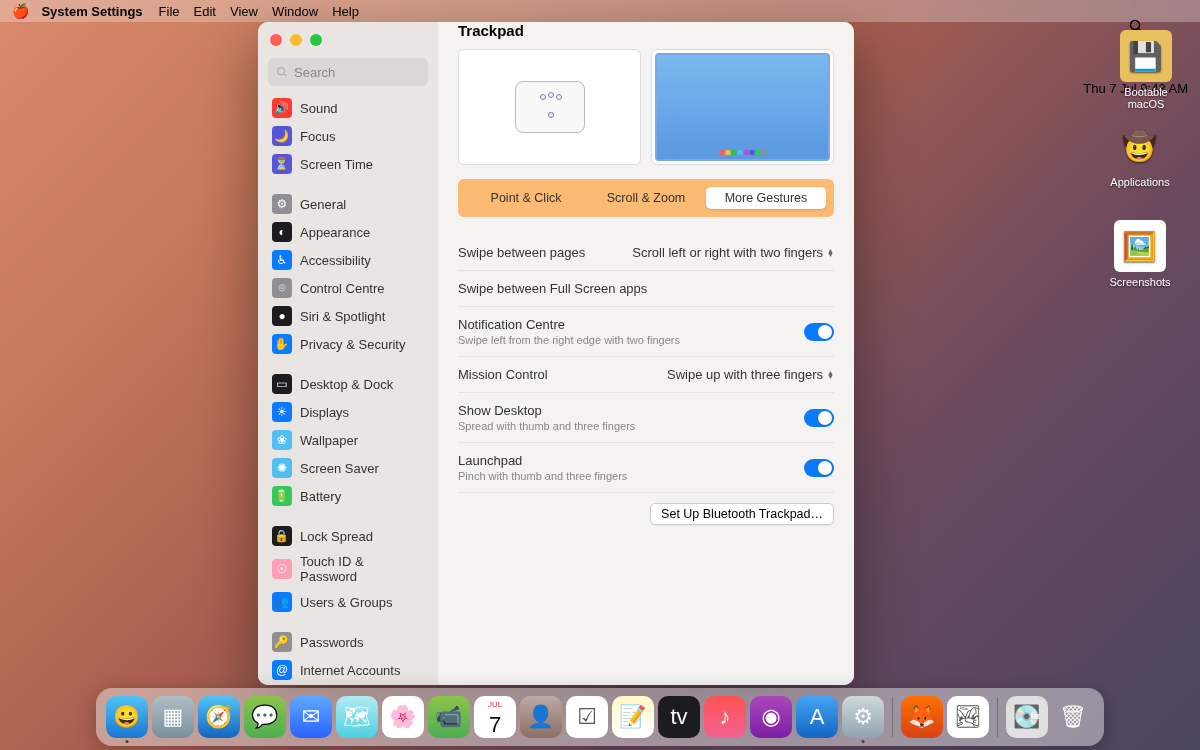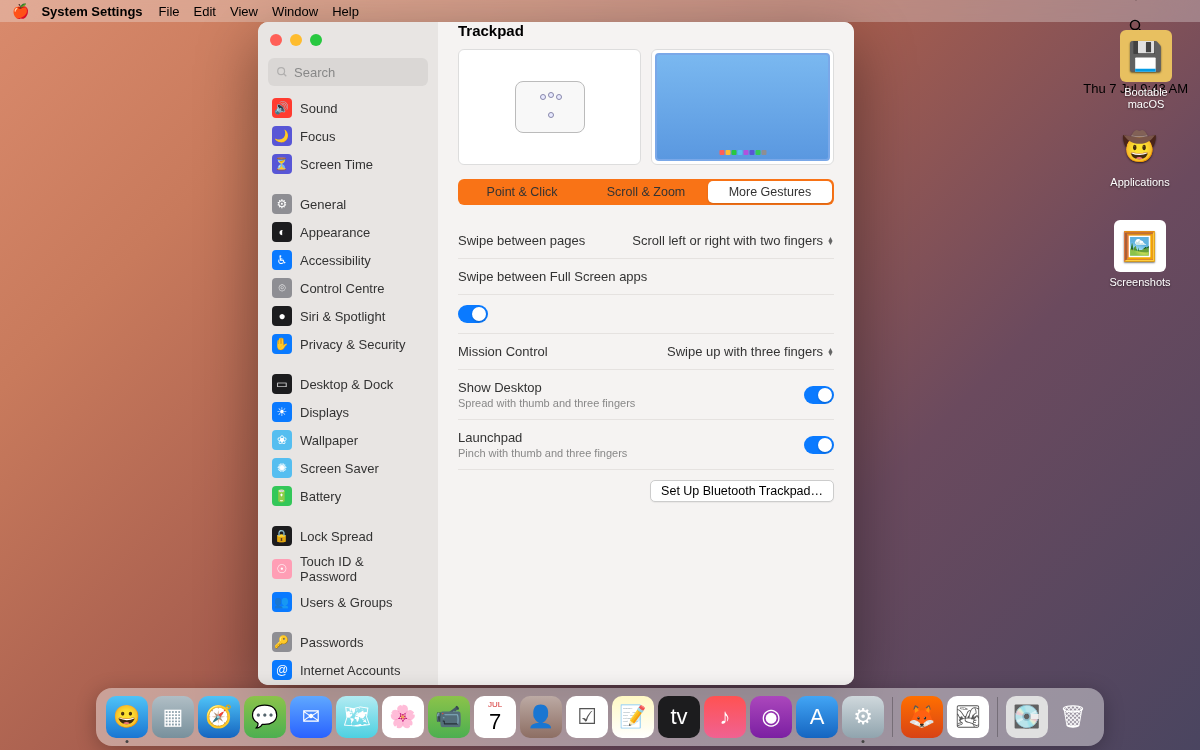--- a/index.html
+++ b/index.html
@@ -35,21 +35,21 @@
 .content-body { flex: 1; padding: 0 20px 16px; overflow-y: auto; font-size: 13px; color: #333; }
 
 .preview-row { display: flex; gap: 10px; height: 116px; margin-bottom: 14px; }
 .preview-box { flex: 1; background: #fff; border: 1px solid #ddd; border-radius: 6px; display: flex; align-items: center; justify-content: center; position: relative; }
 .trackpad-shape { width: 70px; height: 52px; border: 1.5px solid #bbb; border-radius: 8px; position: relative; background: #f8f8f8; }
 .trackpad-shape .dot { position: absolute; width: 6px; height: 6px; border: 1px solid #88a; border-radius: 50%; background: #e8eaff; }
 .screen-shape { position: absolute; inset: 3px; border: 2px solid #7aa8e8; border-radius: 4px; background: linear-gradient(180deg, #7ab8f0 0%, #5a98e0 100%); }
 .mini-dock { position: absolute; bottom: 4px; left: 50%; transform: translateX(-50%); display: flex; gap: 1px; }
 .mini-dock span { width: 5px; height: 5px; border-radius: 1px; }
 
-.tab-control { display: flex; background: #f97316; border-radius: 6px; padding: 2px; margin-bottom: 18px; }
+.tab-control { display: flex; background: #fdba74; border-radius: 6px; padding: 8px; margin-bottom: 18px; }
 .tab-control .tab { flex: 1; text-align: center; padding: 4px 0; font-size: 12.5px; border-radius: 5px; }
 .tab-control .tab.active { background: #fff; box-shadow: 0 1px 2px rgba(0,0,0,0.15); }
 
 .row { display: flex; align-items: center; justify-content: space-between; padding: 10px 0; border-bottom: 1px solid #e5e2e0; }
 .row:last-of-type { border-bottom: none; }
 .row .label { max-width: 200px; }
 .row .sub { font-size: 11px; color: #888; margin-top: 2px; }
 .popup { display: flex; align-items: center; gap: 4px; font-size: 13px; }
 .popup .chev { display: inline-flex; flex-direction: column; line-height: 4px; font-size: 7px; color: #666; }
 .switch { width: 30px; height: 18px; background: #0a7aff; border-radius: 9px; position: relative; }
@@ -259,20 +259,24 @@
         <div class="label">Swipe between pages</div>
         <div class="popup">
           <span>Scroll left or right with two fingers</span>
           <span class="chev">▲<br>▼</span>
         </div>
       </div>
       <div class="row">
         <div class="label">Swipe between Full Screen apps</div>
       </div>
       <div class="row">
+        <div>
+          <div class="label">Notification Centre</div>
+          <div class="sub">Swipe left from the right edge with two fingers</div>
+        </div>
         <div class="switch"></div>
       </div>
       <div class="row">
         <div class="label">Mission Control</div>
         <div class="popup">
           <span>Swipe up with three fingers</span>
           <span class="chev">▲<br>▼</span>
         </div>
       </div>
       <div class="row">
@@ -299,21 +303,21 @@
 
 <div class="dock" id="dock">
     <div class="dock-icon running" style="background: linear-gradient(rgb(79, 195, 247), rgb(25, 118, 210)); color: rgb(255, 255, 255);">😀</div>
     <div class="dock-icon" style="background: linear-gradient(rgb(176, 190, 197), rgb(120, 144, 156)); color: rgb(255, 255, 255);">▦</div>
     <div class="dock-icon" style="background: linear-gradient(rgb(79, 195, 247), rgb(21, 101, 192)); color: rgb(255, 255, 255);">🧭</div>
     <div class="dock-icon" style="background: linear-gradient(rgb(139, 195, 74), rgb(76, 175, 80)); color: rgb(255, 255, 255);">💬</div>
     <div class="dock-icon" style="background: linear-gradient(rgb(95, 168, 255), rgb(41, 98, 255)); color: rgb(255, 255, 255);">✉︎</div>
     <div class="dock-icon" style="background: linear-gradient(rgb(178, 235, 242), rgb(77, 208, 225)); color: rgb(255, 255, 255);">🗺</div>
     <div class="dock-icon" style="background: rgb(255, 255, 255); color: rgb(85, 85, 85);">🌸</div>
     <div class="dock-icon" style="background: linear-gradient(rgb(139, 195, 74), rgb(76, 175, 80)); color: rgb(255, 255, 255);">📹</div>
-    <div class="dock-icon" style="background: rgb(255, 255, 255);">
+    <div class="dock-icon" style="background: rgb(255, 255, 255); align-items: flex-end;">
       <div style="font-size:8px;color:#d32f2f;position:absolute;top:4px">JUL</div>
       <div style="font-size:22px;margin-top:10px">7</div>
     </div>
     <div class="dock-icon" style="background: linear-gradient(rgb(188, 170, 164), rgb(141, 110, 99)); color: rgb(255, 255, 255);">👤</div>
     <div class="dock-icon" style="background: rgb(255, 255, 255); color: rgb(85, 85, 85);">☑︎</div>
     <div class="dock-icon" style="background: linear-gradient(rgb(255, 249, 196), rgb(255, 255, 255)); color: rgb(85, 85, 85);">📝</div>
     <div class="dock-icon" style="background: rgb(28, 28, 30); color: rgb(255, 255, 255);">tv</div>
     <div class="dock-icon" style="background: linear-gradient(rgb(255, 82, 82), rgb(240, 98, 146)); color: rgb(255, 255, 255);">♪</div>
     <div class="dock-icon" style="background: linear-gradient(rgb(171, 71, 188), rgb(123, 31, 162)); color: rgb(255, 255, 255);">◉</div>
     <div class="dock-icon" style="background: linear-gradient(rgb(66, 165, 245), rgb(21, 101, 192)); color: rgb(255, 255, 255);">A</div>

